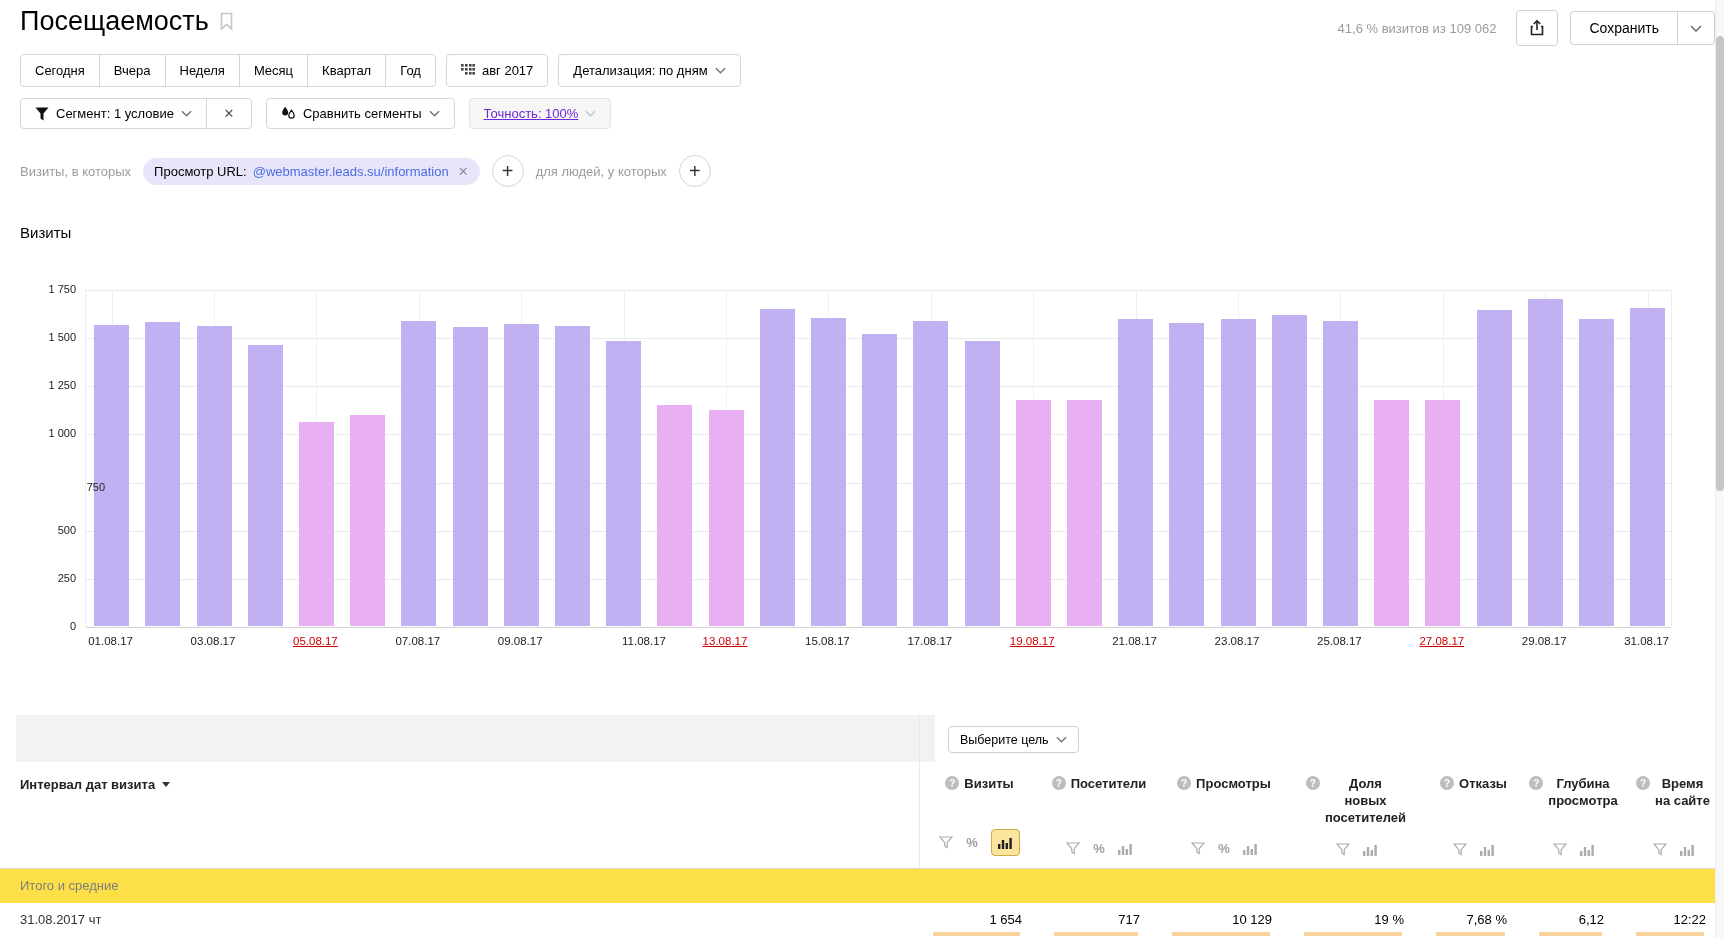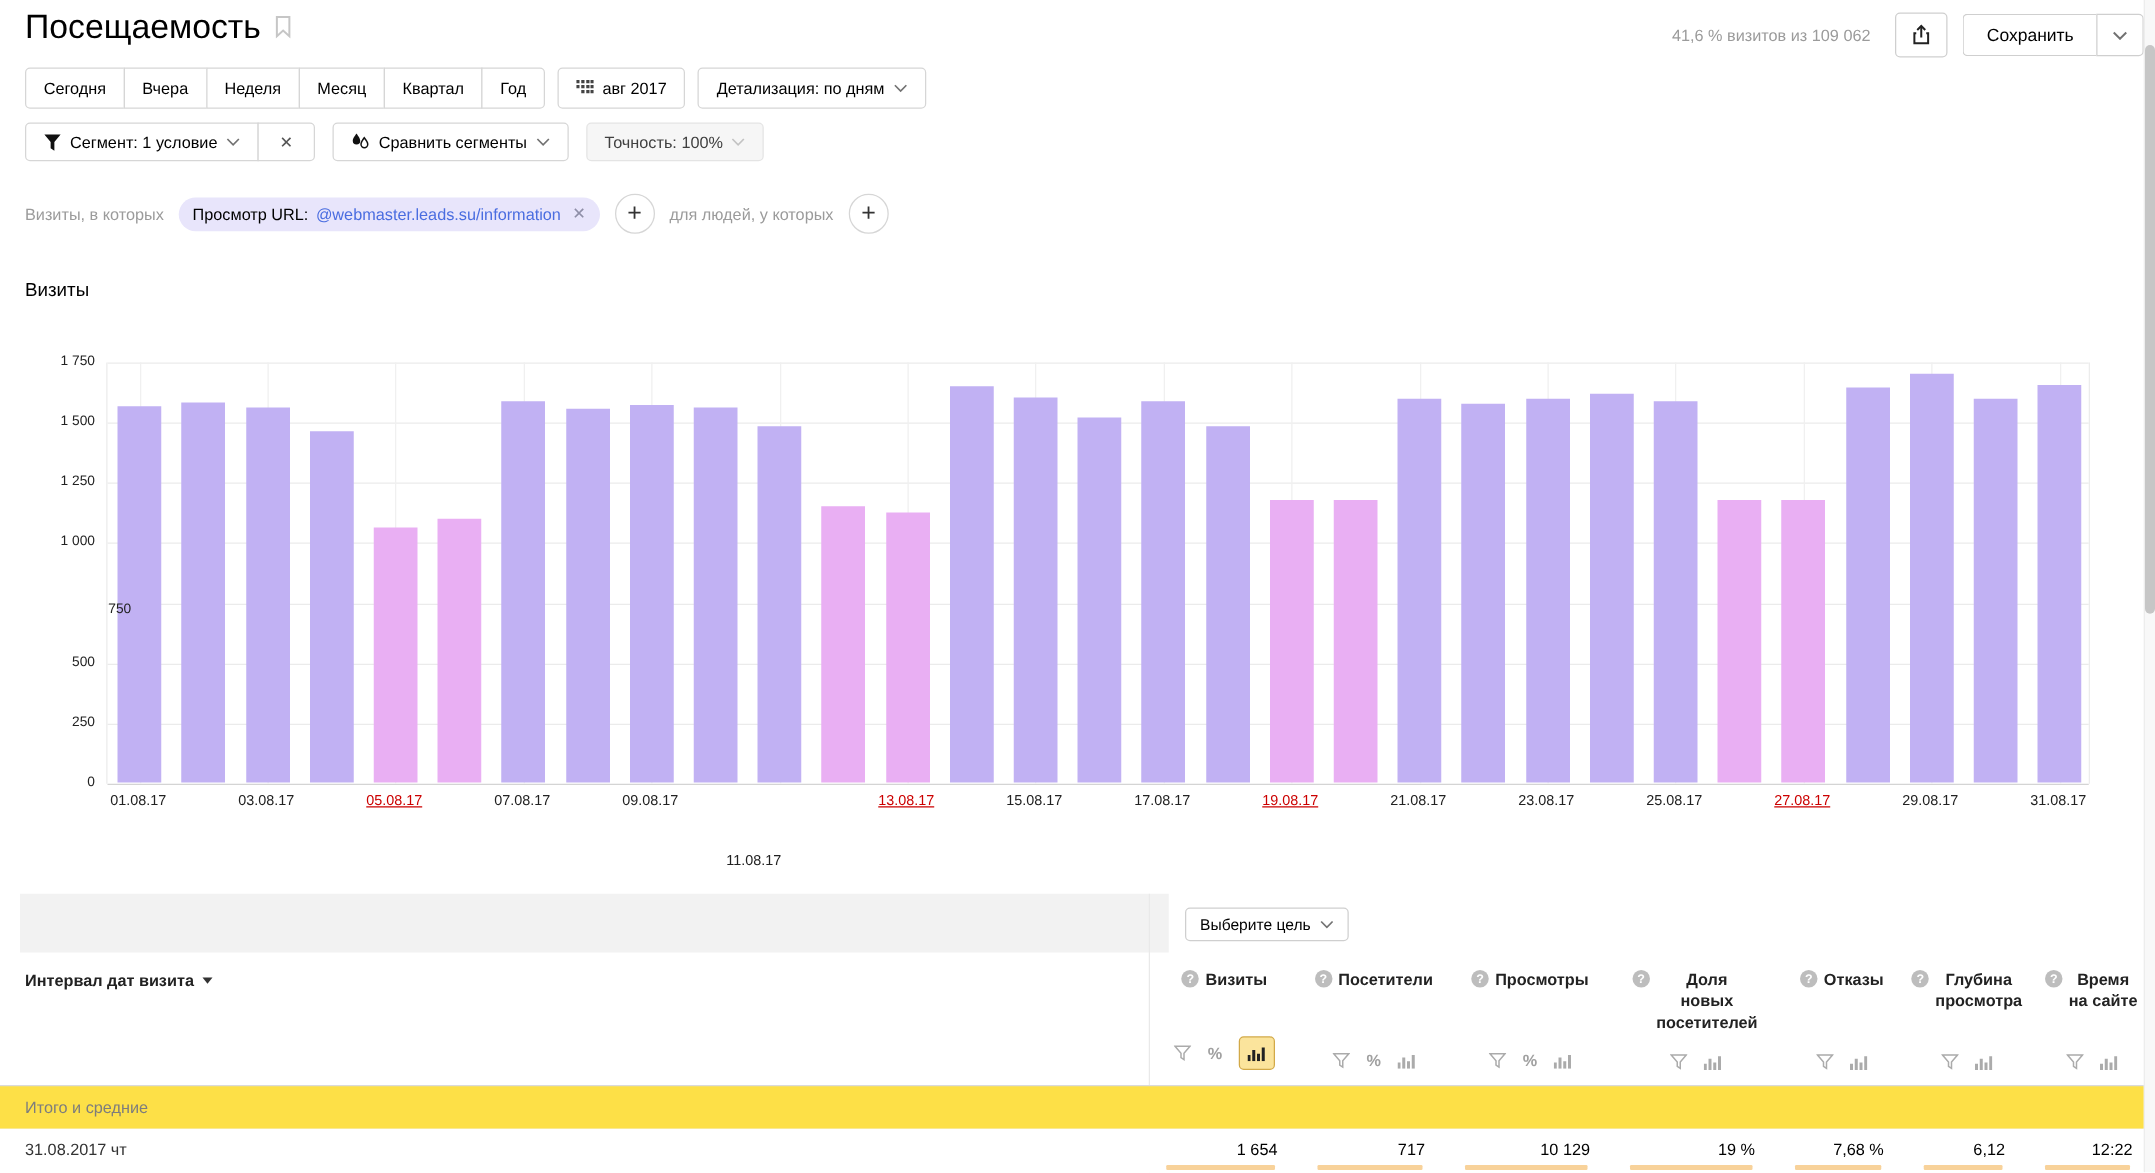--- a/index.html
+++ b/index.html
@@ -20,21 +20,21 @@
   
   .tabs-row{position:absolute;left:20px;top:54px;display:flex;align-items:center;gap:10px;}
   .btn{display:inline-flex;align-items:center;gap:7px;border:1px solid #d6d6d6;border-radius:4px;
        background:#fff;font-size:13px;color:#000;padding:0 14px;height:31px;cursor:pointer;white-space:nowrap;}
   .group{display:flex;}
   .group .btn{border-radius:0;margin-left:-1px;}
   .group .btn:first-child{border-radius:4px 0 0 4px;margin-left:0;}
   .group .btn:last-child{border-radius:0 4px 4px 0;}
   .seg-row{position:absolute;left:20px;top:98px;display:flex;align-items:center;gap:14px;}
   .seg-row .btn{height:29px;}
-  .btn.disabled{background:#f6f6f6;border-color:#e4e4e4;color:#404040;cursor:default;}
+  .btn.disabled{background:#f6f6f6;border-color:#e4e4e4;color:#6d28d9;cursor:default;text-decoration:underline;}
   .chev{display:inline-flex;opacity:.75;}
   
   .chips-row{position:absolute;left:20px;top:155px;display:flex;align-items:center;gap:12px;font-size:13px;}
   .gray-label{color:#9b9b9b;}
   .chip{display:inline-flex;align-items:center;gap:6px;background:#e8e5fb;border-radius:14px;
         height:27px;padding:0 11px;font-size:13px;cursor:pointer;}
   .chip a{color:#4a6de0;text-decoration:none;}
   .chip .x{color:#8f8fa8;font-size:13px;margin-left:3px;cursor:pointer;}
   .plus-btn{width:30px;height:30px;border:1px solid #d6d6d6;border-radius:50%;background:#fff;
             display:flex;align-items:center;justify-content:center;font-size:20px;font-weight:300;
@@ -284,21 +284,21 @@
       <div class="ylab" style="top: 137.429px; left: 0px;">1 000</div>
       <div class="ylab" style="top: 191px; left: 0px; padding-left: 29px;">750</div>
       <div class="ylab" style="top: 233.714px; left: 0px;">500</div>
       <div class="ylab" style="top: 281.857px; left: 0px;">250</div>
       <div class="ylab" style="top: 330px; left: 0px;">0</div>
       <div class="xlab" style="left: 70.6px;">01.08.17</div>
       <div class="xlab" style="left: 173px;">03.08.17</div>
       <div class="xlab red" style="left: 275.4px;">05.08.17</div>
       <div class="xlab" style="left: 377.8px;">07.08.17</div>
       <div class="xlab" style="left: 480.2px;">09.08.17</div>
-      <div class="xlab" style="left: 563px; margin-top: 48px;">11.08.17</div>
+      <div class="xlab" style="left: 604px;">11.08.17</div>
       <div class="xlab red" style="left: 685px;">13.08.17</div>
       <div class="xlab" style="left: 787.4px;">15.08.17</div>
       <div class="xlab" style="left: 889.8px;">17.08.17</div>
       <div class="xlab red" style="left: 992.2px;">19.08.17</div>
       <div class="xlab" style="left: 1094.6px;">21.08.17</div>
       <div class="xlab" style="left: 1197px;">23.08.17</div>
       <div class="xlab" style="left: 1299.4px;">25.08.17</div>
       <div class="xlab red" style="left: 1401.8px;">27.08.17</div>
       <div class="xlab" style="left: 1504.2px;">29.08.17</div>
       <div class="xlab" style="left: 1606.6px;">31.08.17</div>

